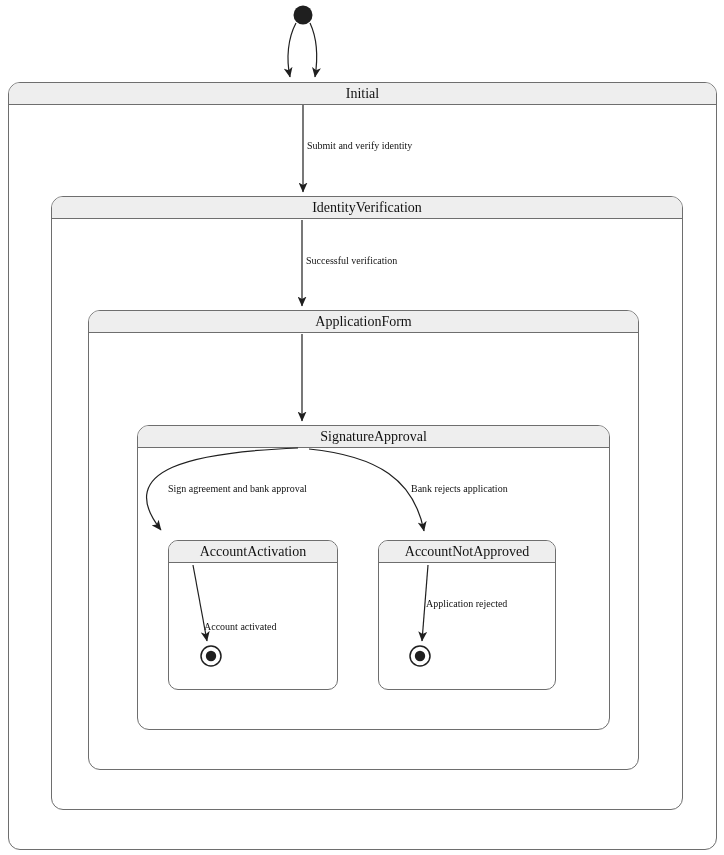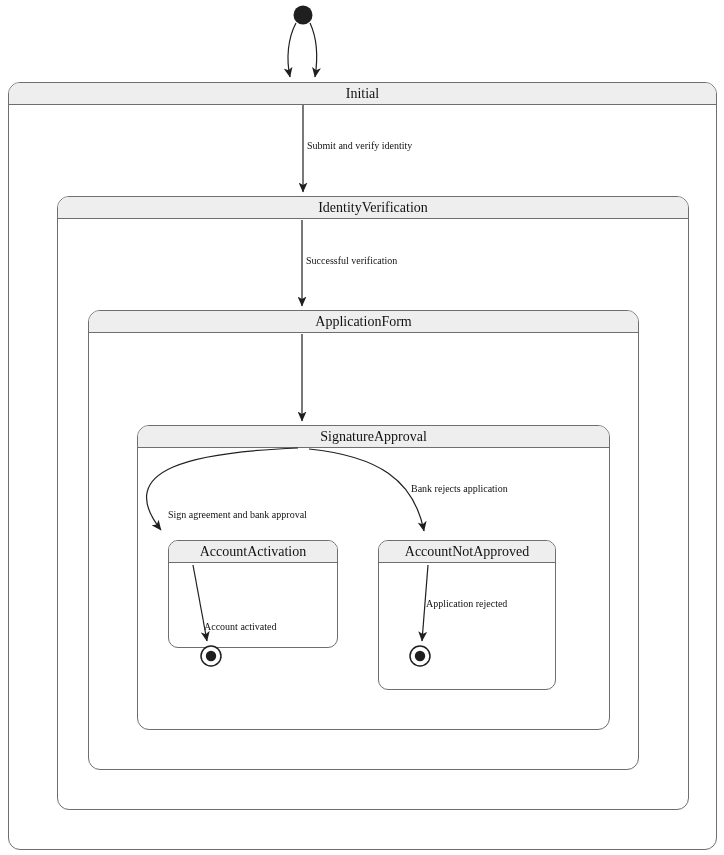--- a/index.html
+++ b/index.html
@@ -46,30 +46,30 @@
     pointer-events:none;
   }
   .arrow{stroke:var(--arrow,#1f1f1f);stroke-width:1.2;fill:none;}
   .arrowhead{fill:var(--arrow,#1f1f1f);}
   .pseudo-initial{fill:var(--arrow,#1f1f1f);}
   .final-outer{fill:#ffffff;stroke:var(--arrow,#1f1f1f);stroke-width:1.5;}
   .final-inner{fill:var(--arrow,#1f1f1f);}
 
   
   #st-initial     {left:8px;   top:82px;  width:709px; height:768px;}
-  #st-identity    {left:57px;  top:196px; width:632px; height:614px;}
+  #st-identity    {left:51px;  top:196px; width:632px; height:614px;}
   #st-application {left:88px;  top:310px; width:551px; height:460px;}
   #st-signature   {left:137px; top:425px; width:473px; height:305px;}
-  #st-activation  {left:168px; top:540px; width:170px; height:108px;}
+  #st-activation  {left:168px; top:540px; width:170px; height:150px;}
   #st-notapproved {left:378px; top:540px; width:178px; height:150px;}
 
   #lb-submit   {left:307px; top:140px;}
   #lb-verified {left:306px; top:255px;}
   #lb-form     {left:306px; top:369px;}
-  #lb-sign     {left:168px; top:509px;}
+  #lb-sign     {left:168px; top:483px;}
   #lb-reject   {left:411px; top:483px;}
   #lb-activated{left:204px; top:598px;margin-top:23px;}
   #lb-apprej   {left:426px; top:598px;}
 </style>
 </head>
 <body>
 
 <div id="canvas">
 
   <div class="state" id="st-initial">

